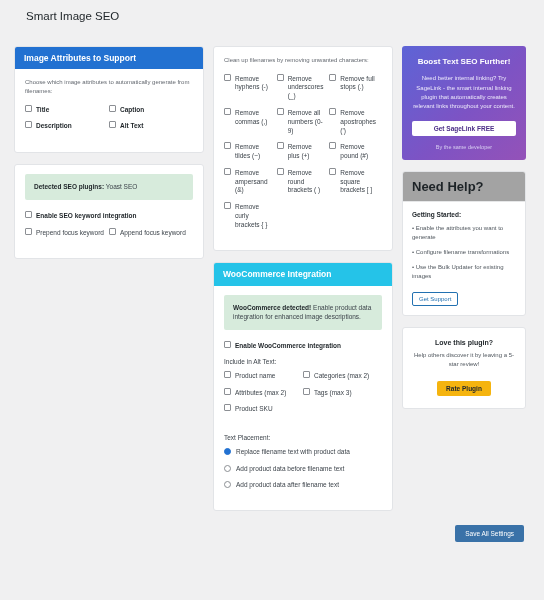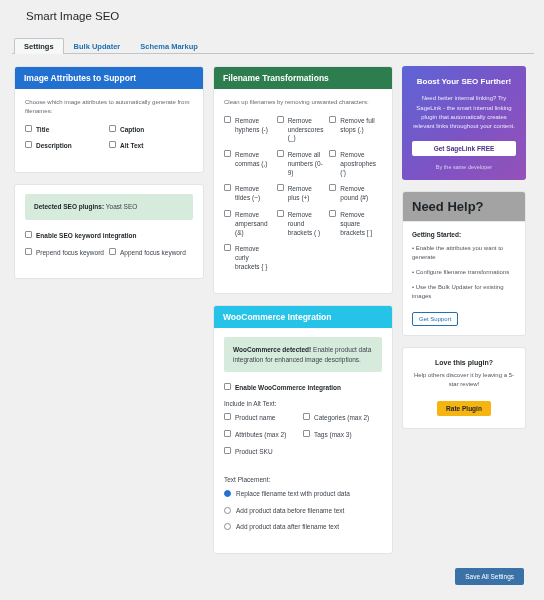--- a/index.html
+++ b/index.html
@@ -222,25 +222,20 @@
     font-family: "Liberation Sans", sans-serif;
   }
 </style>
 </head>
 <body>
 
 <div class="wrap">
 
   <div class="page-title">Smart Image SEO</div>
 
-  <div class="tabs" id="tab-bar">
-      <div class="tab active">Settings</div>
-      <div class="tab">Bulk Updater</div>
-      <div class="tab">Schema Markup</div>
-    </div>
 
   <div class="cols">
 
     <div class="col-a">
 
       <div class="card">
         <div class="card-head head-blue">Image Attributes to Support</div>
         <div class="card-pad">
           <div class="blurb">Choose which image attributes to automatically generate from filenames:</div>
           <div class="grid2" id="attr-options">
@@ -285,21 +280,20 @@
               </div>
             </div>
         </div>
       </div>
 
     </div>
 
     <div class="col-b">
 
       <div class="card">
-        <div class="card-head head-green">Filename Transformations</div>
         <div class="card-pad">
           <div class="blurb">Clean up filenames by removing unwanted characters:</div>
           <div class="grid3" id="fn-options">
               <div class="cb">
                 <span class="box"></span>
                 <span class="lbl">Remove hyphens (-)</span>
               </div>
               <div class="cb">
                 <span class="box"></span>
                 <span class="lbl">Remove underscores (_)</span>
@@ -402,21 +396,21 @@
               </div>
             </div>
         </div>
       </div>
 
     </div>
 
     <div class="col-c">
 
       <div class="promo">
-        <div class="promo-title">Boost Your SEO Further!</div>
+        <div class="promo-title">Boost Text SEO Further!</div>
         <div class="promo-body">Need better internal linking? Try SageLink - the smart internal linking plugin that automatically creates relevant links throughout your content.</div>
         <button class="promo-btn">Get SageLink FREE</button>
         <div class="promo-foot">By the same developer</div>
       </div>
 
       <div class="card">
         <div class="card-head-gray">Need Help?</div>
         <div class="help-pad">
           <div class="help-sub">Getting Started:</div>
           <div id="help-items">

